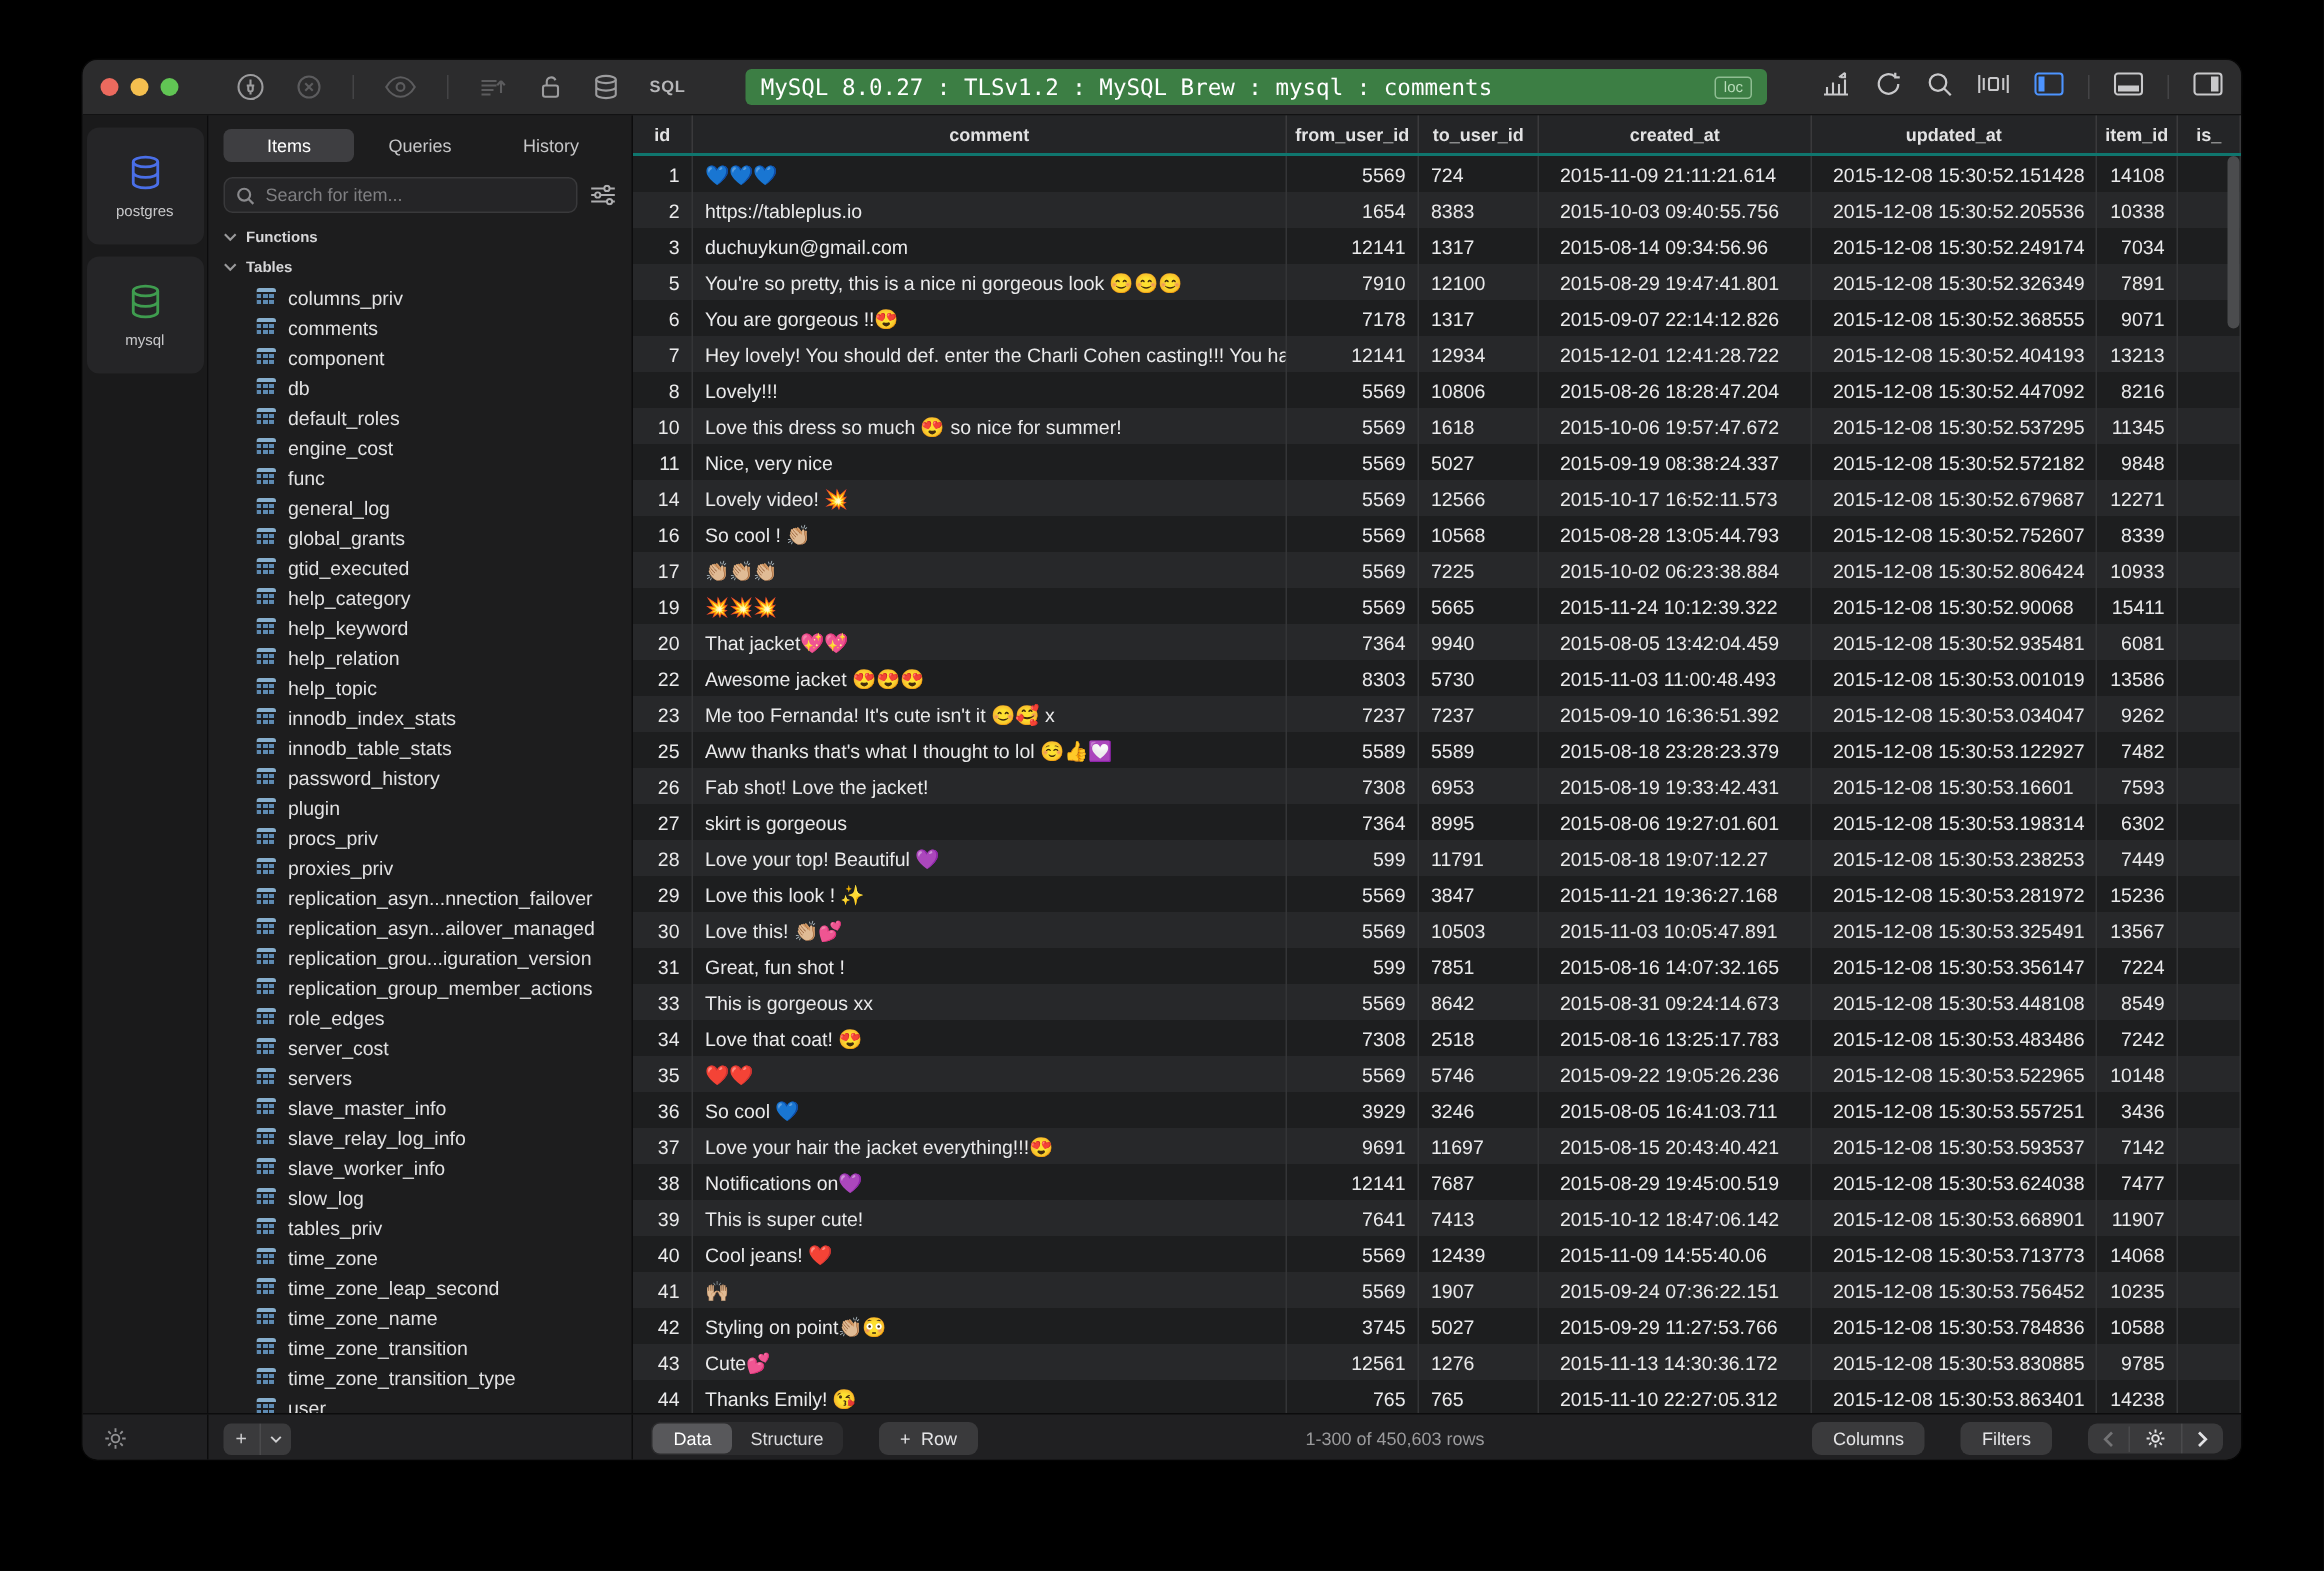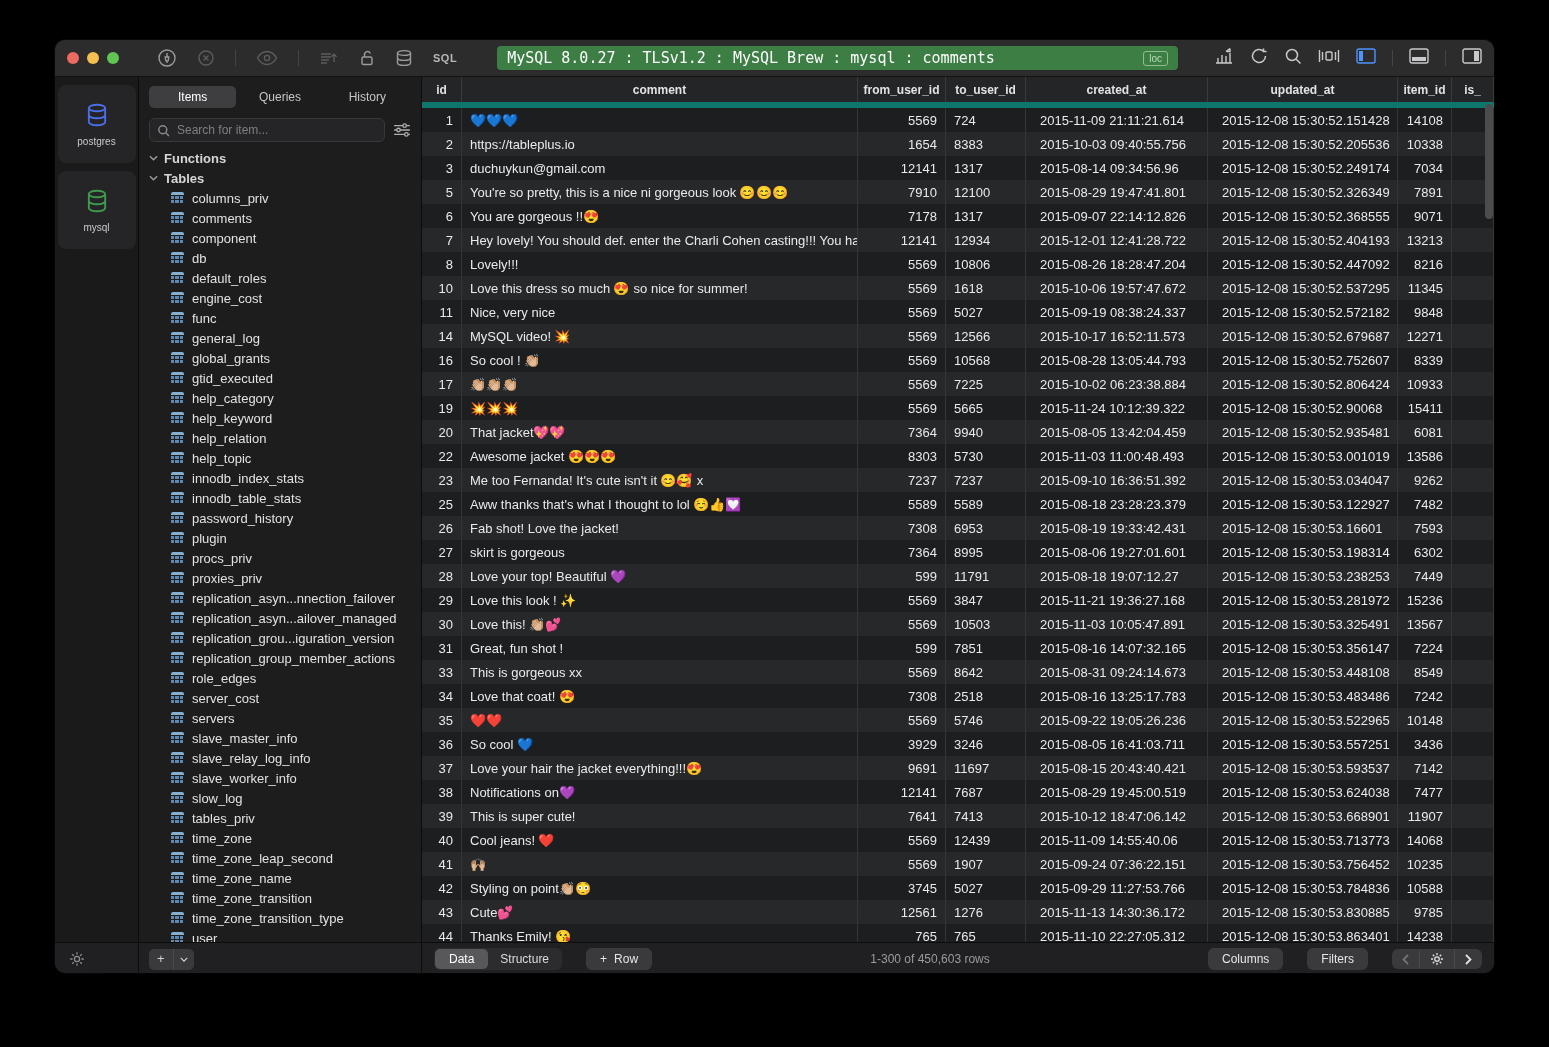--- a/index.html
+++ b/index.html
@@ -39,30 +39,30 @@
   .tabs{display:flex;align-items:center;padding:9px 10px 5px;}
   .tab{flex:1;text-align:center;font-size:12px;color:#c6c6c8;padding:4px 0;border-radius:5px;cursor:default;}
   .tab.active{background:#3e3e41;color:#fff;}
   .searchrow{display:flex;align-items:center;gap:8px;padding:5px 10px 6px;}
   .search{flex:1;height:24px;background:#252527;border:1px solid #39393b;border-radius:6px;
           display:flex;align-items:center;padding:0 7px;gap:5px;box-sizing:border-box;}
   .search input{flex:1;background:transparent;border:none;outline:none;color:#d7d7d9;
                 font-size:12px;font-family:"Liberation Sans",sans-serif;min-width:0;}
   .search input::placeholder{color:#7f7f82;}
   .tree{flex:1;overflow:hidden;padding-left:10px;color:#dededf;}
-  .section{display:flex;align-items:center;gap:6px;height:20px;font-size:13px;font-weight:bold;color:#d6d6d8;}
+  .section{display:flex;align-items:center;gap:6px;height:20px;font-size:10px;font-weight:bold;color:#d6d6d8;}
   .titem{display:flex;align-items:center;gap:8px;height:20px;padding-left:22px;font-size:13px;color:#e2e2e3;white-space:nowrap;}
   .tbl-icon{width:13px;height:12px;border-radius:2px;flex:0 0 auto;background-color:#5d8ab2;
      background-image:linear-gradient(to bottom,#86aecd 0 3px,rgba(0,0,0,0) 3px),
        repeating-linear-gradient(to right,rgba(0,0,0,0) 0 3.3px,#1d1d1e 3.3px 4.3px),
        repeating-linear-gradient(to bottom,rgba(0,0,0,0) 0 3px,#1d1d1e 3px 4px);}
   .chev{color:#9a9a9c}
   
   .grid{flex:1;display:flex;flex-direction:column;position:relative;background:#1d1e1f;min-width:0;}
-  .ghead{display:flex;height:25px;background:#242527;border-bottom:6px solid #0f766e;
+  .ghead{display:flex;height:25px;background:#242527;border-bottom:2px solid #0f766e;
          font-size:12px;font-weight:bold;color:#e2e2e3;flex:0 0 auto;}
   .gh{display:flex;align-items:center;justify-content:center;height:100%;
       border-right:1px solid #3a3a3c;box-sizing:border-box;overflow:hidden;white-space:nowrap;}
   .rows{flex:1;overflow:hidden;}
   .grow{display:flex;height:24px;}
   .grow:nth-child(even){background:#27282a;}
   .gc{display:flex;align-items:center;height:100%;border-right:1px solid #343537;
       box-sizing:border-box;font-size:13px;color:#eaeaeb;white-space:nowrap;overflow:hidden;
       padding:0 8px;}
   .c-id{width:40px;flex:0 0 auto}.c-comment{width:396px;flex:0 0 auto}
@@ -502,21 +502,21 @@
             <div class="gc c-comment">Nice, very nice</div>
             <div class="gc c-from ra">5569</div>
             <div class="gc c-to">5027</div>
             <div class="gc c-created pl14">2015-09-19 08:38:24.337</div>
             <div class="gc c-updated pl14">2015-12-08 15:30:52.572182</div>
             <div class="gc c-item ra">9848</div>
             <div class="gc c-is"></div>
           </div>
           <div class="grow">
             <div class="gc c-id ra">14</div>
-            <div class="gc c-comment">MySQL video! 💥</div>
+            <div class="gc c-comment">Lovely video! 💥</div>
             <div class="gc c-from ra">5569</div>
             <div class="gc c-to">12566</div>
             <div class="gc c-created pl14">2015-10-17 16:52:11.573</div>
             <div class="gc c-updated pl14">2015-12-08 15:30:52.679687</div>
             <div class="gc c-item ra">12271</div>
             <div class="gc c-is"></div>
           </div>
           <div class="grow">
             <div class="gc c-id ra">16</div>
             <div class="gc c-comment">So cool ! 👏🏼</div>

